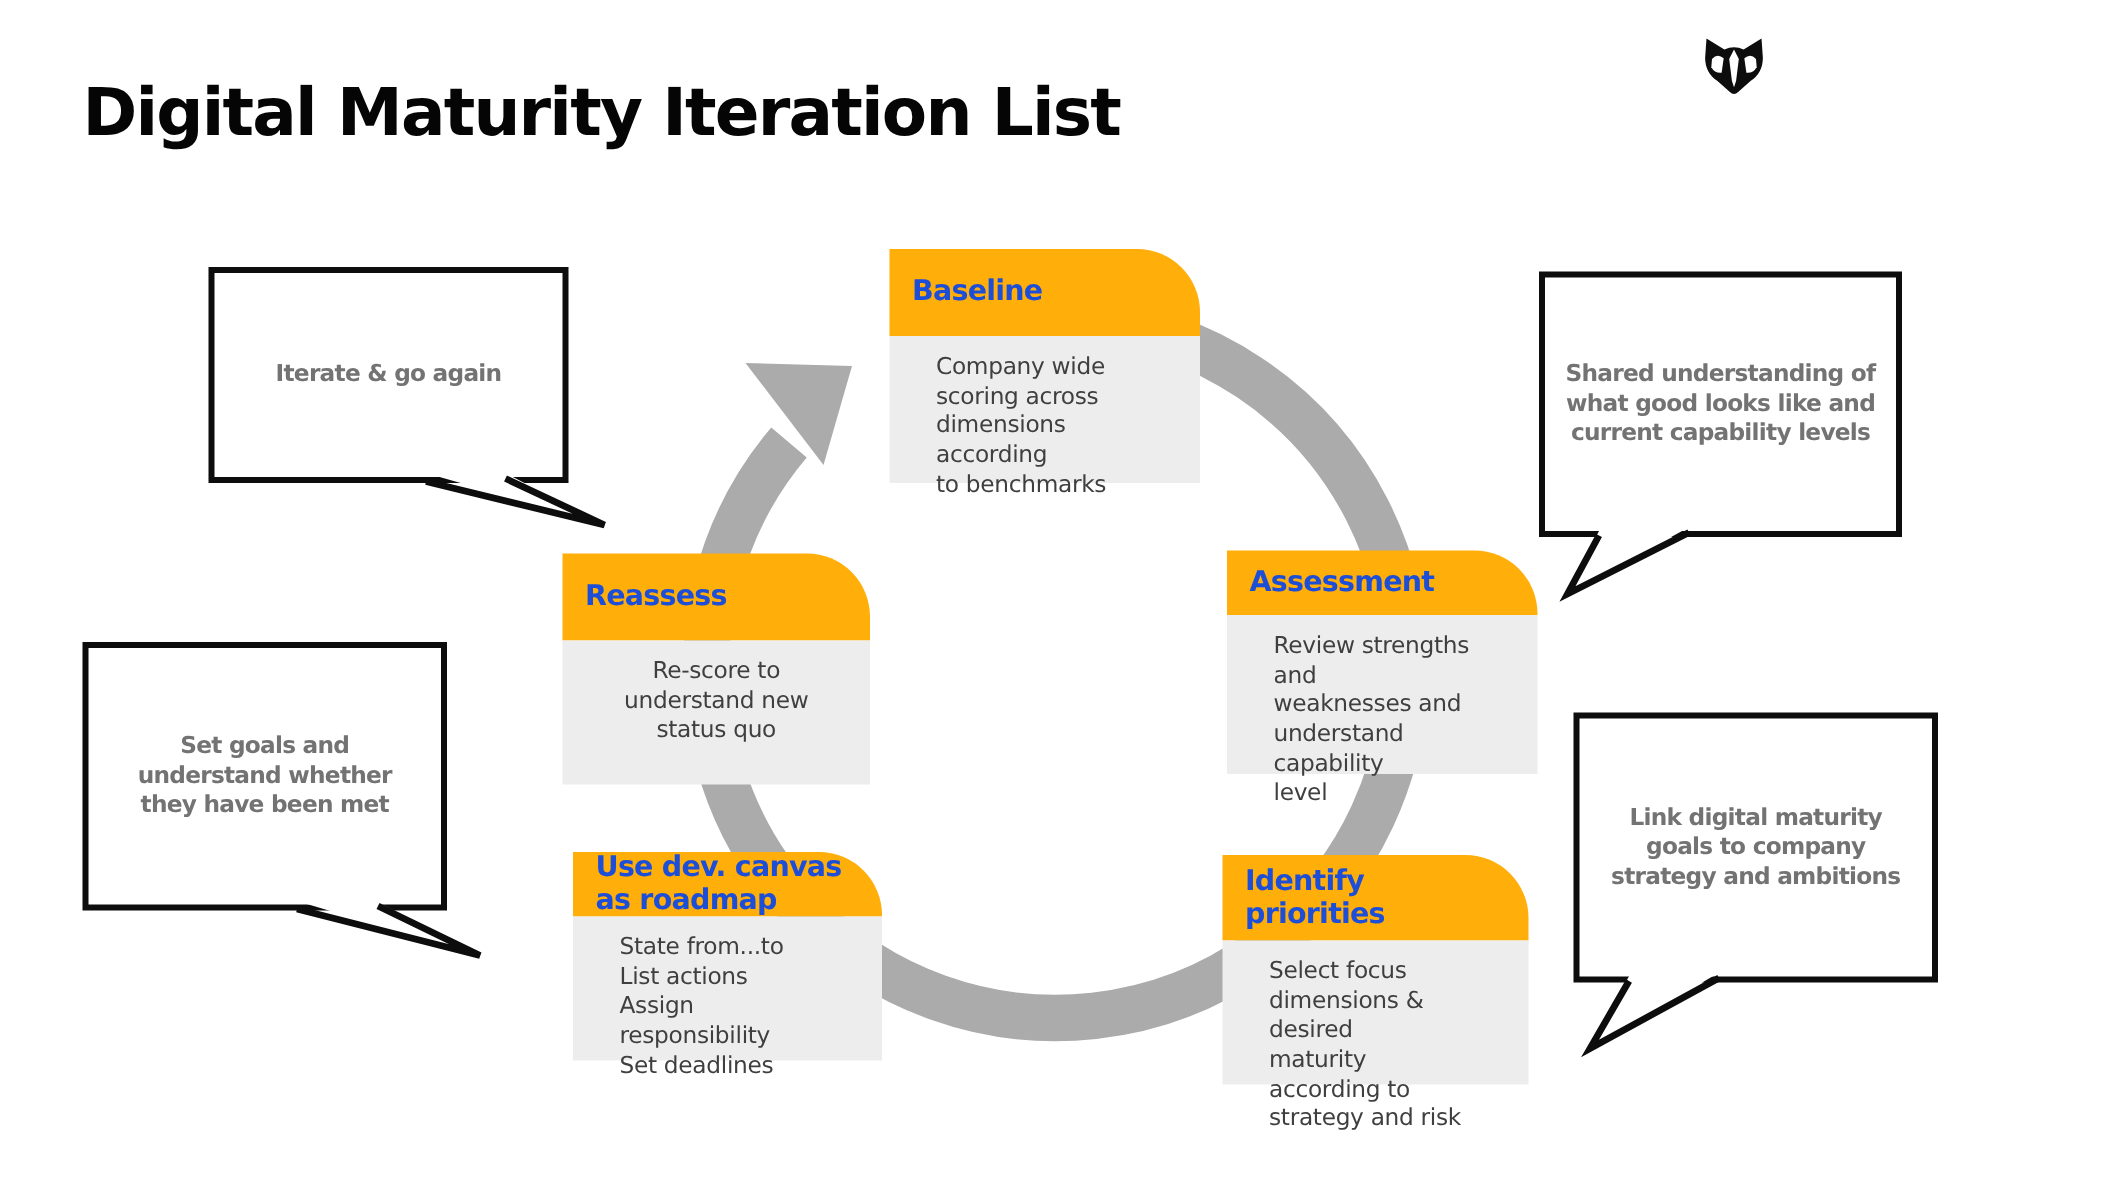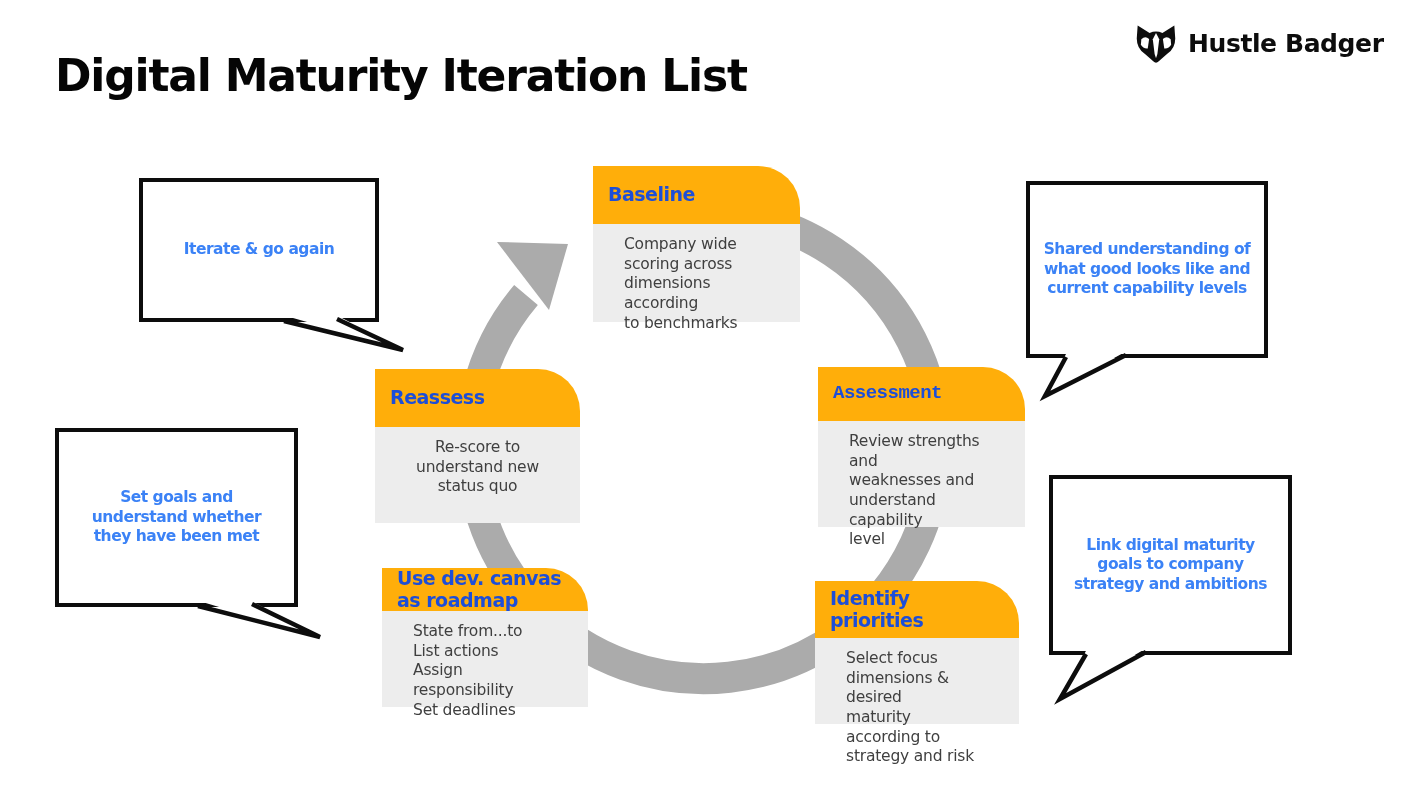--- a/index.html
+++ b/index.html
@@ -28,34 +28,34 @@
     font-weight:bold;font-size:19px;letter-spacing:-0.5px;line-height:1.12;
     color:#1d4ed8;white-space:pre-line;
   }
   .card .bd{
     background:#EDEDED;padding:11px 31px;box-sizing:border-box;
     font-size:15.5px;letter-spacing:-0.2px;line-height:1.27;color:#3F3F3F;white-space:pre-line;
   }
   #card-baseline   {left:593px;top:166px;width:207px;}
   #card-baseline .hd{height:58px;}  #card-baseline .bd{height:98px;}
   #card-assessment {left:818px;top:367px;width:207px;}
-  #card-assessment .hd{height:54px;font-family:Liberation Mono, monospace;} #card-assessment .bd{height:106px;}
+  #card-assessment .hd{height:43px;} #card-assessment .bd{height:106px;}
   #card-identify   {left:815px;top:570px;width:204px;}
-  #card-identify .hd{height:57px;margin-top:11px;}   #card-identify .bd{height:86px;}
+  #card-identify .hd{height:57px;}   #card-identify .bd{height:96px;}
   #card-devcanvas  {left:382px;top:568px;width:206px;}
   #card-devcanvas .hd{height:43px;}  #card-devcanvas .bd{height:96px;}
   #card-reassess   {left:375px;top:369px;width:205px;text-align:center;}
   #card-reassess .hd{height:58px;}   #card-reassess .bd{height:96px;}
 
   
   .callout{
     position:absolute;z-index:2;background:#ffffff;border:4.5px solid #0d0d0d;
     box-sizing:border-box;display:flex;align-items:center;justify-content:center;
     text-align:center;font-weight:bold;font-size:15.5px;letter-spacing:-0.5px;
-    line-height:1.25;color:#3b82f6;white-space:pre-line;padding:6px;
+    line-height:1.25;color:#737373;white-space:pre-line;padding:6px;
   }
   #callout-iterate{left:139px;top:178px;width:240px;height:144px;}
   #callout-shared {left:1026px;top:181px;width:242px;height:177px;}
   #callout-goals  {left:55px;top:428px;width:243px;height:179px;}
   #callout-link   {left:1049px;top:475px;width:243px;height:180px;}
 </style>
 </head>
 <body>
 
 <div class="canvas">
@@ -67,21 +67,20 @@
 
   <div class="page-title">Digital Maturity Iteration List</div>
 
   <div class="brand">
     <svg class="badger" viewBox="0 0 48 48">
       <path d="M4 5 L17 13 Q24 10 31 13 L44 5 L45 19 Q45 30 36 36 L27 44 Q24 47 21 44 L12 36 Q3 30 3 19 Z" fill="#0d0d0d"></path>
       <path d="M24 13 L27.5 20 L25.5 36 L24 40.5 L22.5 36 L20.5 20 Z" fill="#ffffff"></path>
       <path d="M8 20 Q12 15.5 16.5 19.5 L15 30 Q10 30.5 7.5 26 Z" fill="#ffffff"></path>
       <path d="M40 20 Q36 15.5 31.5 19.5 L33 30 Q38 30.5 40.5 26 Z" fill="#ffffff"></path>
     </svg>
-    <div class="brand-name">Hustle Badger</div>
   </div>
 
   <div class="card" id="card-baseline">
     <div class="hd">Baseline</div>
     <div class="bd">Company wide
 scoring across
 dimensions according
 to benchmarks</div>
   </div>
 

